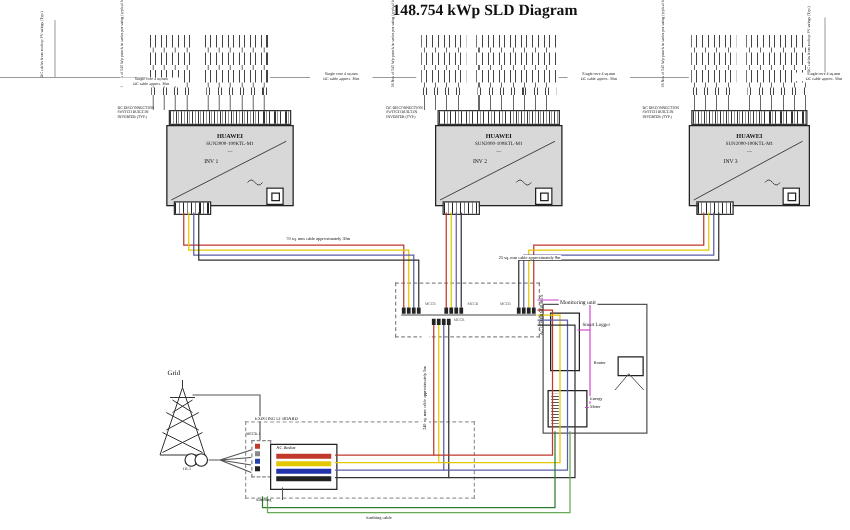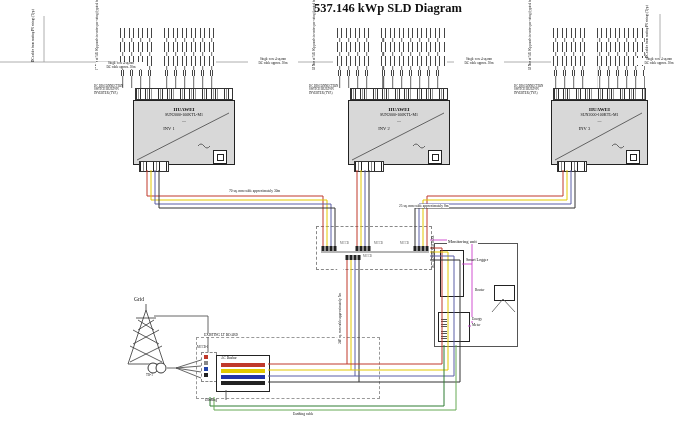--- a/index.html
+++ b/index.html
@@ -26,21 +26,21 @@
   .hatch{background:repeating-linear-gradient(0deg,#555 0 0.7px,transparent 0.7px 2.4px)}
   .bar{position:absolute;left:4px;width:44px;height:3.5px}
   svg{position:absolute;left:0;top:0}
   .z1{z-index:1}.z2{z-index:2}.z3{z-index:3}
 </style>
 </head>
 <body>
 
 <div id="page">
 
-  <div class="abs t f12 cen z3" style="left:288px;top:1px;width:200px">537.146 kWp SLD Diagram</div>
+  <div class="abs t f12 cen z3" style="left:288px;top:1px;width:200px">148.754 kWp SLD Diagram</div>
 
   <div class="abs z1" style="left:120px;top:26px;width:36px;height:62px">
     <div class="strwires"></div>
     <div class="modrow" style="top:2px"></div>
     <div class="modrow" style="top:16px"></div>
     <div class="modrow" style="top:30px"></div>
     <div class="fuserow" style="top:44px"></div>
   </div>
   <div class="abs z1" style="left:164px;top:26px;width:52px;height:62px">
     <div class="strwires"></div>

